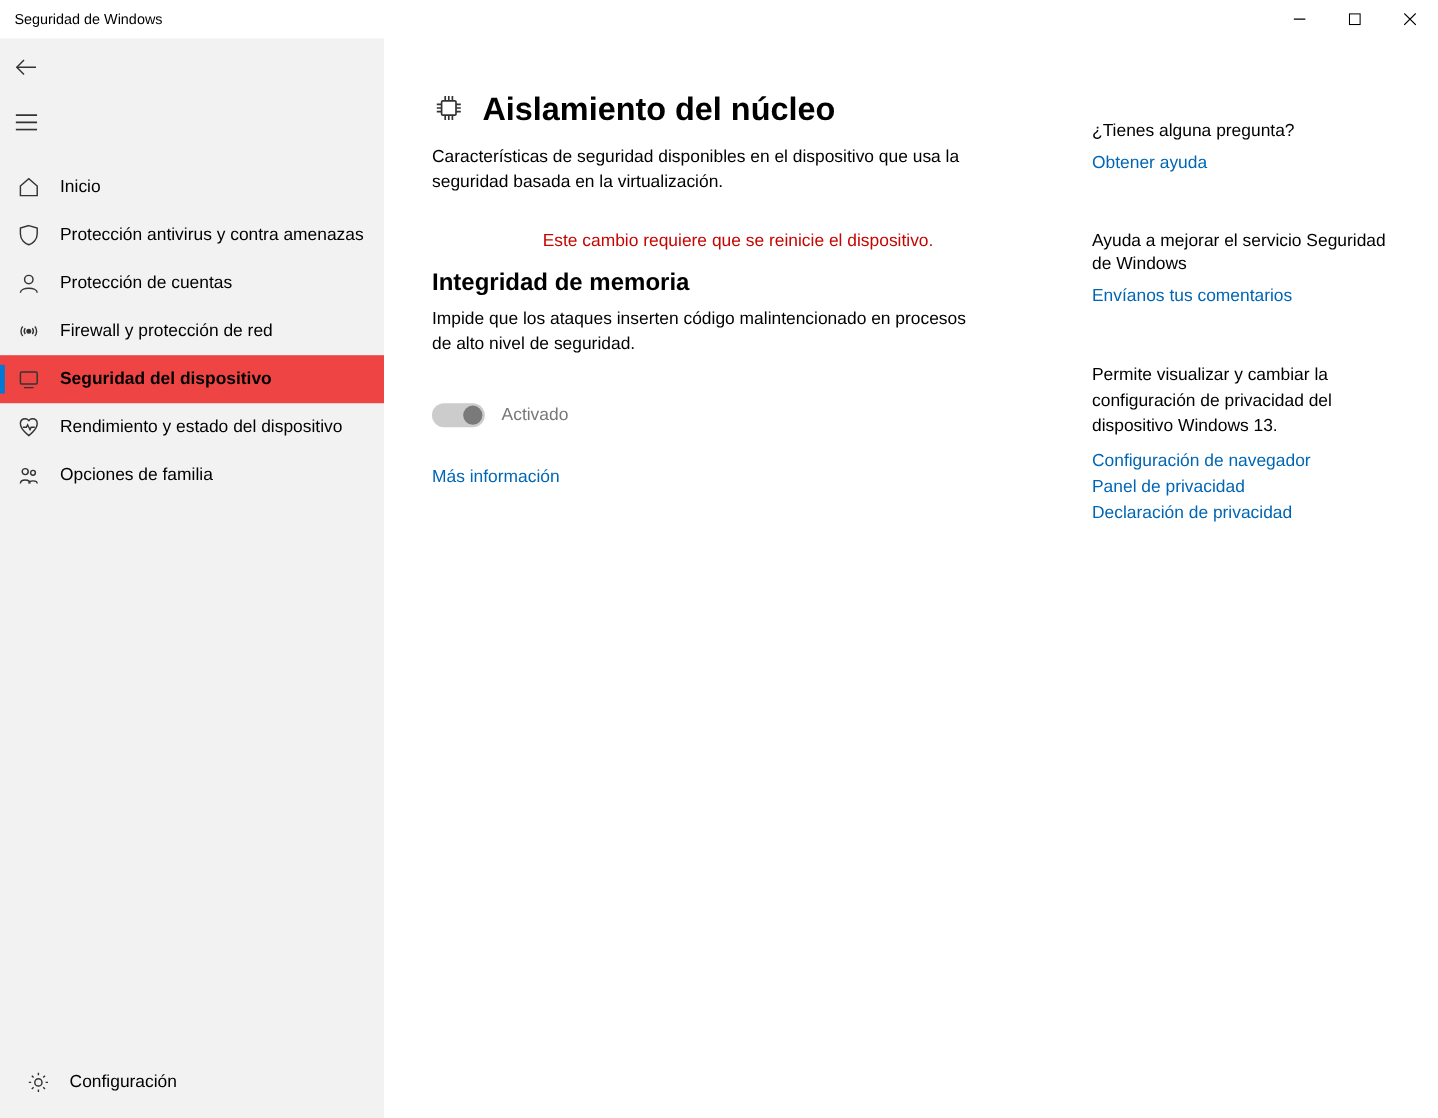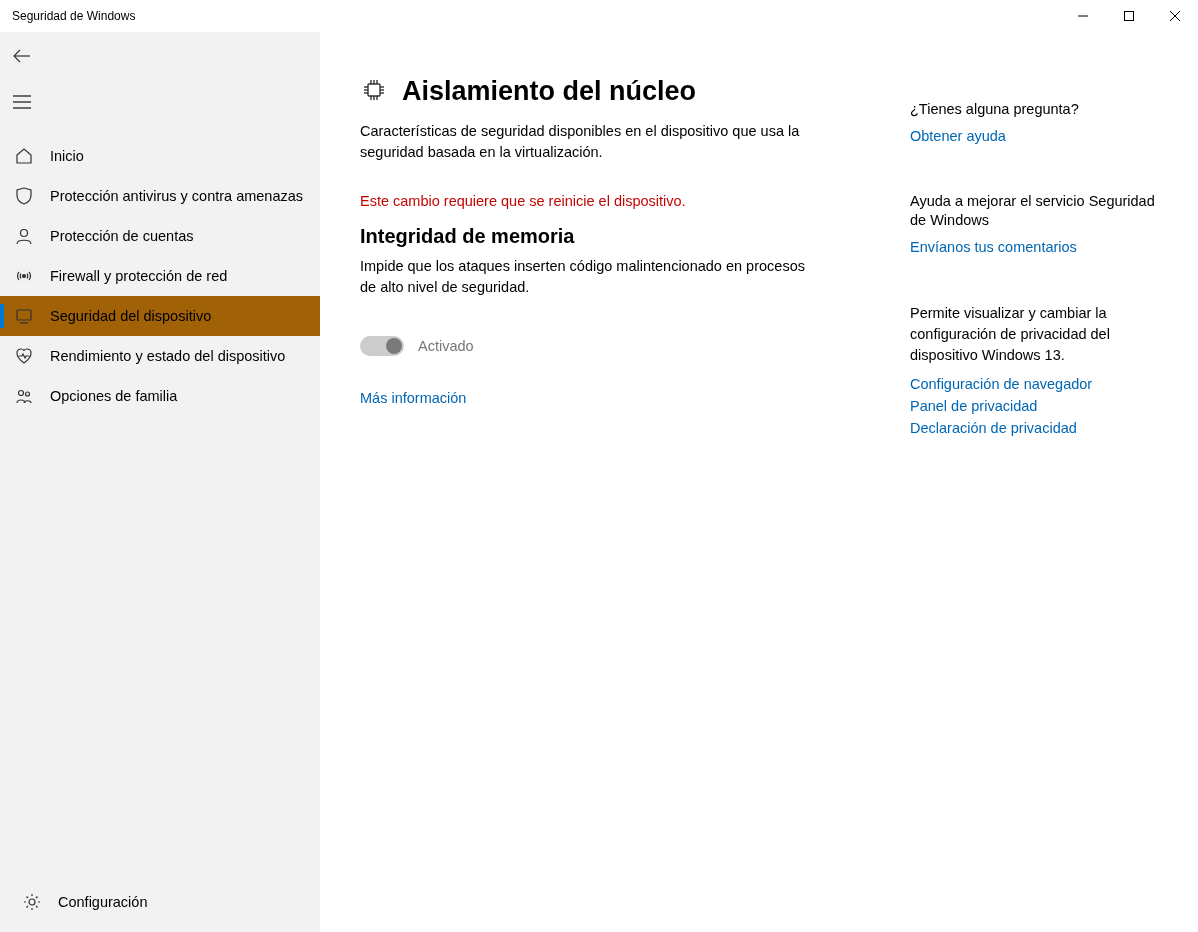--- a/index.html
+++ b/index.html
@@ -47,21 +47,22 @@
     align-items: center;
     padding-left: 14px;
     font-size: 14.5px;
     color: #000;
   }
   .icon-btn { width: 44px; padding-left:0; justify-content:center;}
   .nav-item .ic, .settings-item .ic { width: 20px; height:20px; display:flex; align-items:center; justify-content:center; }
   .nav-item .lbl, .settings-item .lbl { margin-left: 16px; }
   .nav-item.selected {
     position: relative;
-    background: #a16207;
+    background: #ef4444;
+    font-weight: bold;
   }
   .nav-item.selected::before {
     content:"";
     position:absolute;
     left:0; top:8px; bottom:8px;
     width:4px;
     background:#0078d4;
   }
   .sidebar-spacer { flex:1; }
   
@@ -98,20 +99,21 @@
   .desc {
     font-size: 14.5px;
     color:#000;
     line-height: 1.45;
     max-width: 460px;
   }
   .warn {
     color:#c50500;
     font-size: 14.5px;
     margin-top: 30px;
+    text-align: center;
   }
   h2.section {
     font-size: 20px;
     font-weight: 600;
     margin: 16px 0 8px 0;
   }
   .toggle-row {
     display:flex;
     align-items:center;
     margin-top: 38px;

